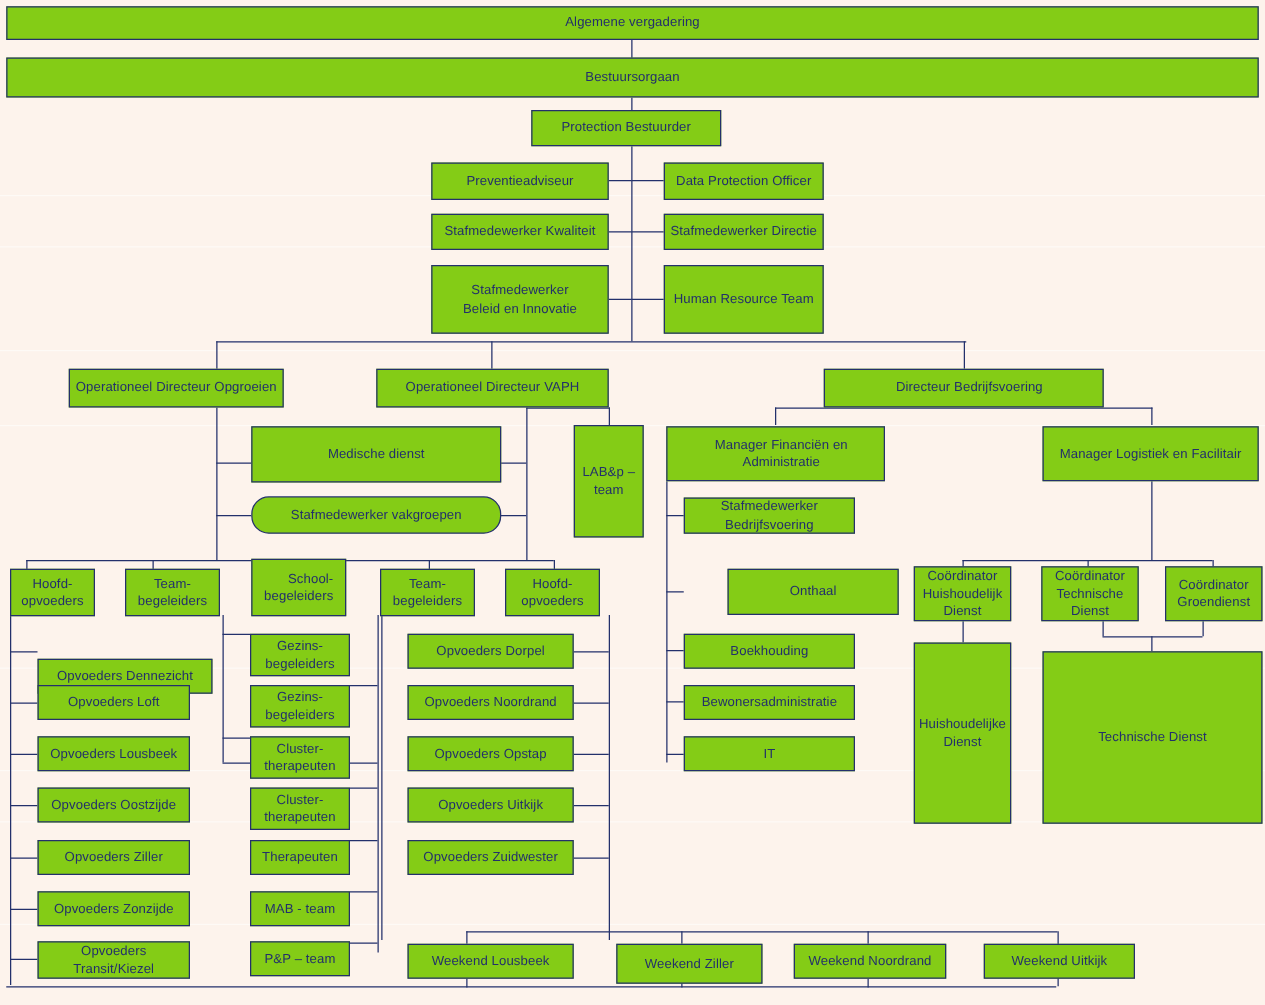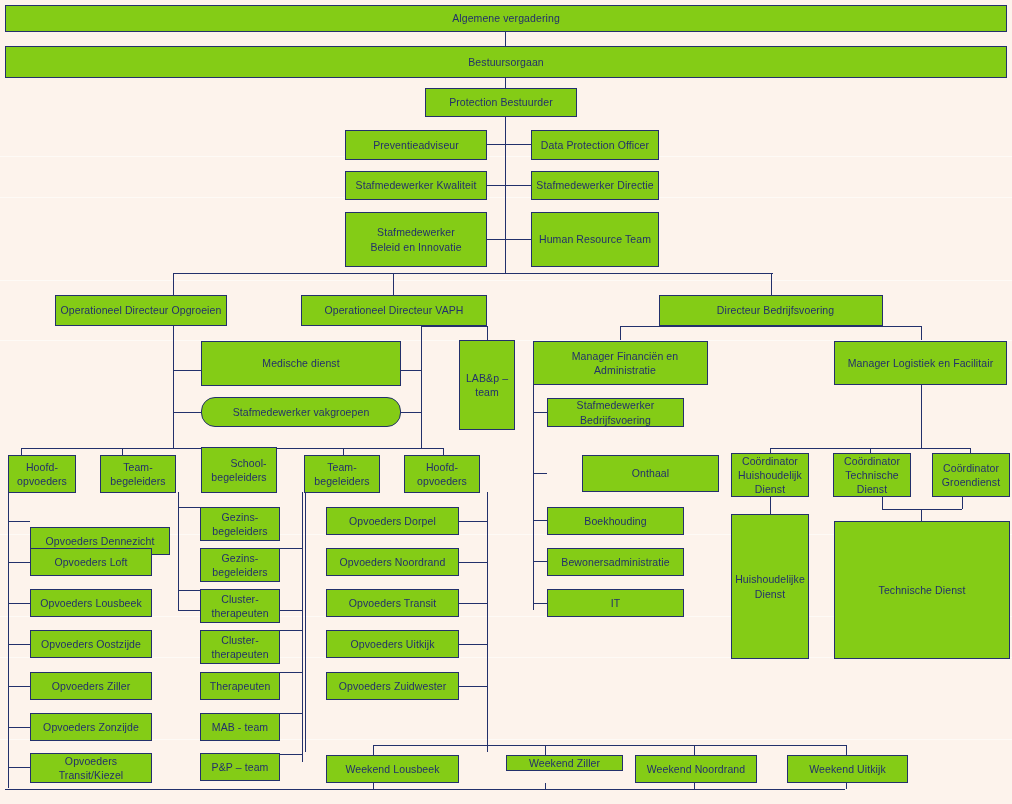--- a/index.html
+++ b/index.html
@@ -247,20 +247,20 @@
 begeleiders</div>
     <div class="node" style="left: 200px; top: 589px; width: 80px; height: 34px;">Cluster-
 therapeuten</div>
     <div class="node" style="left: 200px; top: 630px; width: 80px; height: 34px;">Cluster-
 therapeuten</div>
     <div class="node" style="left: 200px; top: 672px; width: 80px; height: 28px;">Therapeuten</div>
     <div class="node" style="left: 200px; top: 713px; width: 80px; height: 28px;">MAB - team</div>
     <div class="node" style="left: 200px; top: 753px; width: 80px; height: 28px;">P&amp;P – team</div>
     <div class="node" style="left: 326px; top: 507px; width: 133px; height: 28px;">Opvoeders Dorpel</div>
     <div class="node" style="left: 326px; top: 548px; width: 133px; height: 28px;">Opvoeders Noordrand</div>
-    <div class="node" style="left: 326px; top: 589px; width: 133px; height: 28px;">Opvoeders Transit</div>
+    <div class="node" style="left: 326px; top: 589px; width: 133px; height: 28px;">Opvoeders Opstap</div>
     <div class="node" style="left: 326px; top: 630px; width: 133px; height: 28px;">Opvoeders Uitkijk</div>
     <div class="node" style="left: 326px; top: 672px; width: 133px; height: 28px;">Opvoeders Zuidwester</div>
     <div class="node" style="left: 326px; top: 755px; width: 133px; height: 28px;">Weekend Lousbeek</div>
-    <div class="node" style="left: 506px; top: 755px; width: 117px; height: 16px;">Weekend Ziller</div>
+    <div class="node" style="left: 493px; top: 755px; width: 117px; height: 32px;">Weekend Ziller</div>
     <div class="node" style="left: 635px; top: 755px; width: 122px; height: 28px;">Weekend Noordrand</div>
     <div class="node" style="left: 787px; top: 755px; width: 121px; height: 28px;">Weekend Uitkijk</div>
   </div>
 
 </body></html>

